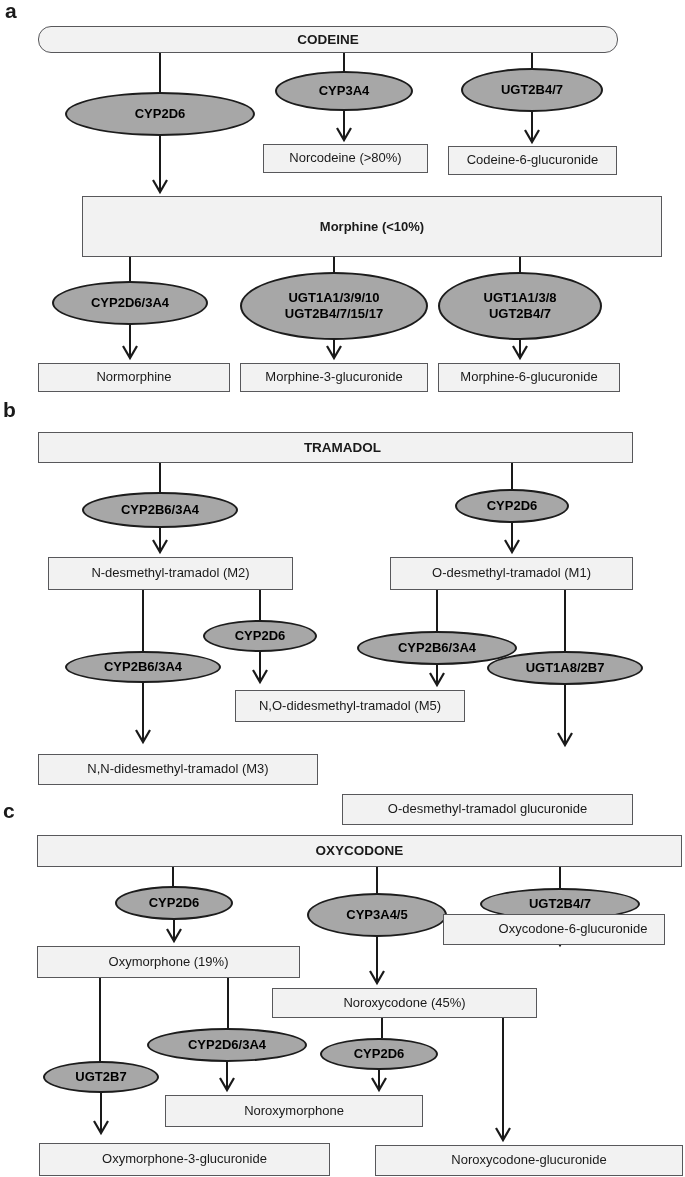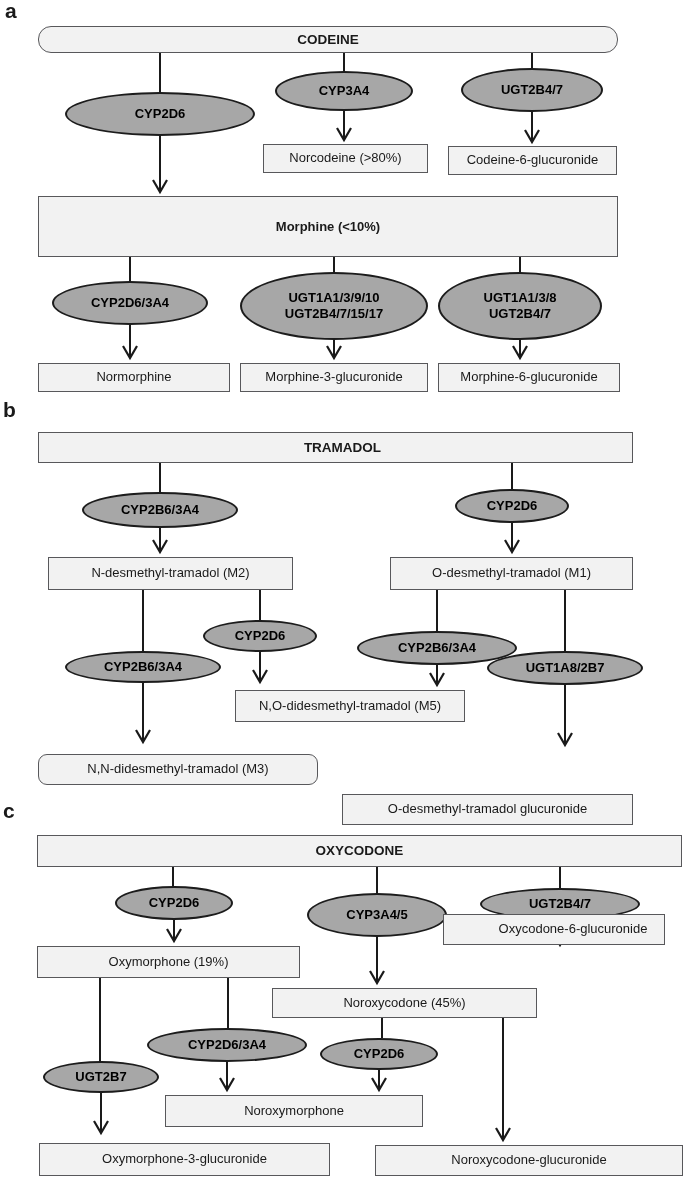--- a/index.html
+++ b/index.html
@@ -16,21 +16,21 @@
     font-size:13px;color:#1a1a1a;box-sizing:border-box;line-height:1.15;
   }
   .box.hdr{font-weight:bold;font-size:13.5px;}
   .ellipse{
     position:absolute;background:#a7a7a7;border:2px solid #1c1c1c;border-radius:50%;
     display:flex;flex-direction:column;align-items:center;justify-content:center;text-align:right;
     font-size:13px;font-weight:bold;color:#000000;box-sizing:border-box;line-height:1.25;
   }
   .note-box{
     position:absolute;background:#f2f2f2;border:1.5px solid #58585b;box-sizing:border-box;
-    display:flex;flex-direction:column;align-items:center;justify-content:center;gap:6px;text-align:center;
+    display:flex;flex-direction:column;align-items:center;justify-content:center;gap:6px;text-align:center;margin-left:44px;
   }
   .note-box .t{font-size:13px;font-weight:bold;}
   .note-box .s{font-size:12.6px;}
   svg.wires{position:absolute;left:0;top:0;pointer-events:none;}
   svg.wires line{stroke:#1a1a1a;stroke-width:2;}
   svg.wires polyline{stroke:#1a1a1a;stroke-width:2.2;fill:none;}
 </style>
 </head>
 <body>
 
@@ -136,21 +136,21 @@
 
   <div class="box" style="left:38px;top:557px;width:245px;height:33px;margin-left:10px;">N-desmethyl-tramadol (M2)</div>
   <div class="box" style="left:390px;top:557px;width:243px;height:33px;">O-desmethyl-tramadol (M1)</div>
 
   <div class="ellipse" style="left:203px;top:620px;width:114px;height:32px;">CYP2D6</div>
   <div class="ellipse" style="left:357px;top:631px;width:160px;height:34px;">CYP2B6/3A4</div>
   <div class="ellipse" style="left:65px;top:651px;width:156px;height:32px;">CYP2B6/3A4</div>
   <div class="ellipse" style="left:487px;top:651px;width:156px;height:34px;">UGT1A8/2B7</div>
 
   <div class="box" style="left:235px;top:690px;width:230px;height:32px;">N,O-didesmethyl-tramadol (M5)</div>
-  <div class="box" style="left:38px;top:754px;width:280px;height:31px;border-radius:9px;">N,N-didesmethyl-tramadol (M3)</div>
+  <div class="box" style="left:38px;top:754px;width:280px;height:31px;">N,N-didesmethyl-tramadol (M3)</div>
   <div class="box" style="left:342px;top:754px;width:291px;height:31px;margin-top:40px;">O-desmethyl-tramadol glucuronide</div>
 
   <div class="panel-label" style="left:3px;top:800px;">c</div>
 
   <div class="box hdr" style="left:37px;top:835px;width:645px;height:32px;">OXYCODONE</div>
 
   <div class="ellipse" style="left:115px;top:886px;width:118px;height:34px;">CYP2D6</div>
   <div class="ellipse" style="left:307px;top:893px;width:140px;height:44px;">CYP3A4/5</div>
   <div class="ellipse" style="left:480px;top:888px;width:160px;height:32px;">UGT2B4/7</div>
 

